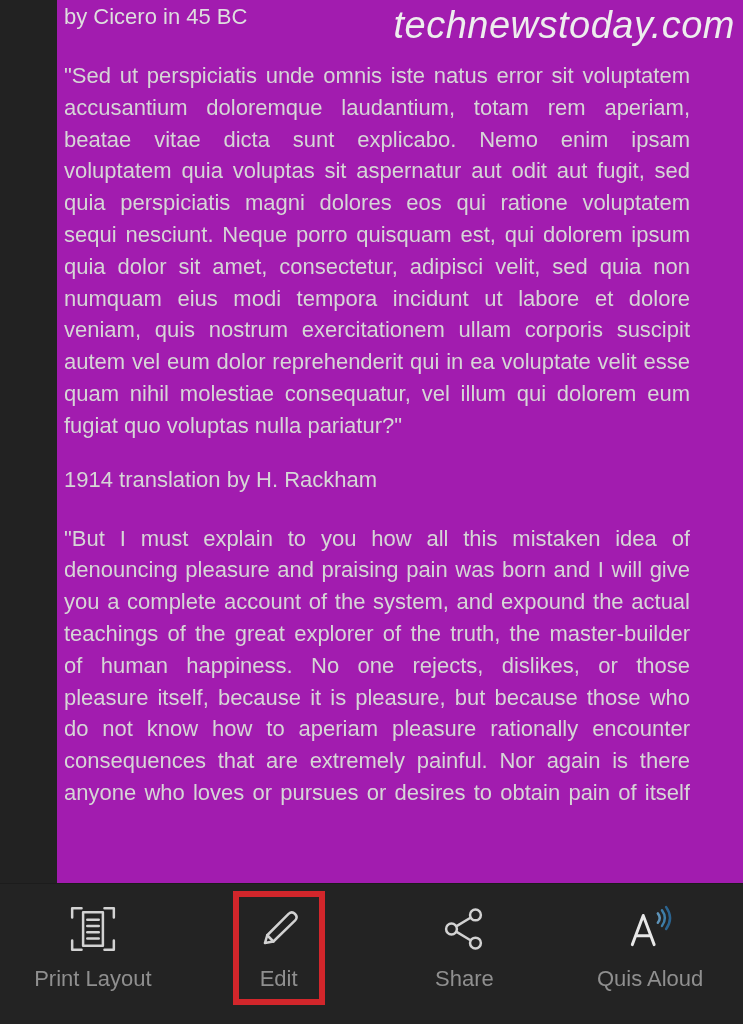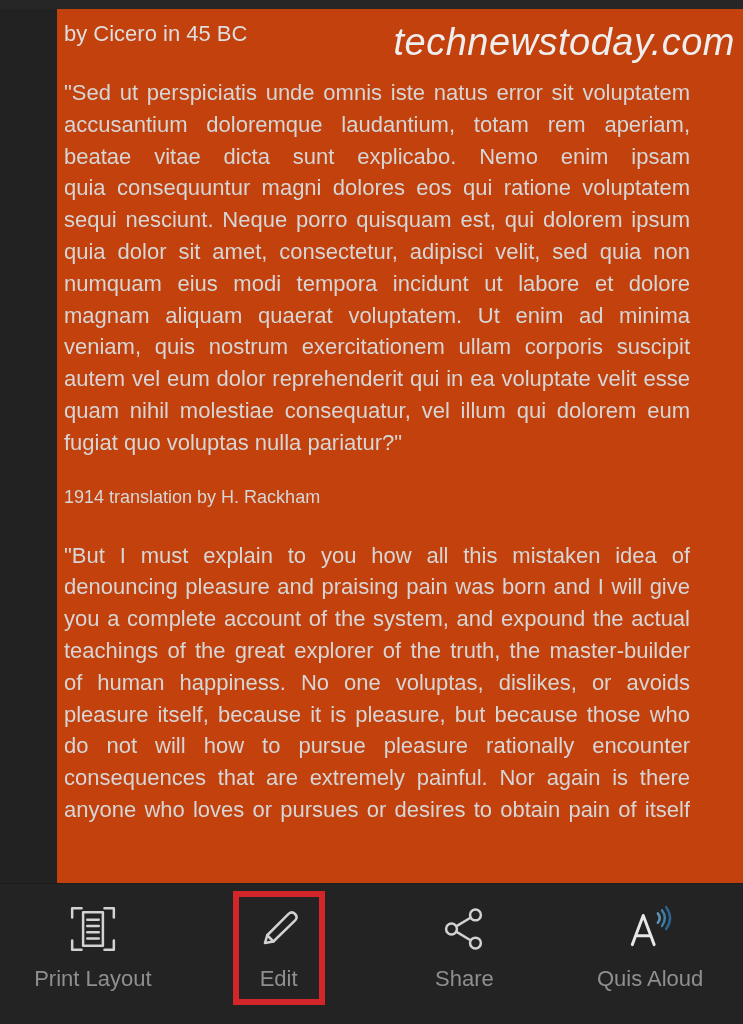--- a/index.html
+++ b/index.html
@@ -5,22 +5,22 @@
   html,body{margin:0;padding:0;}
   body{
     width:743px;height:1024px;position:relative;overflow:hidden;
     background:#262626;
     font-family:"Liberation Sans",sans-serif;
     -webkit-font-smoothing:antialiased;
   }
   
   .doc-area{
     position:absolute;left:0;top:0;right:0;bottom:140px;
-    background:#c2410c;overflow:hidden;
-    padding:8px 53px 0 64px;box-sizing:border-box;margin-top:9px;
+    background:#a21caf;overflow:hidden;
+    padding:0 53px 0 64px;box-sizing:border-box;
   }
   .left-gutter{
     position:absolute;left:0;top:0;bottom:0;width:57px;
     background:#222222;
   }
   .doc-header{position:relative;height:32px;margin-top:2px;}
   .byline{
     font-size:22px;line-height:30px;color:#dedede;
     position:relative;z-index:2;
   }
@@ -34,21 +34,21 @@
   .para-2{margin-top:28px;}
   .line{
     font-size:22px;line-height:31.8px;height:31.8px;
     color:#d6d6d6;
     text-align:justify;text-align-last:justify;
     text-justify:inter-word;
     overflow:hidden;white-space:nowrap;
   }
   .last-left .line:last-child{text-align-last:left;}
   .translation{
-    margin-top:23px;font-size:18px;line-height:30px;color:#d6d6d6;
+    margin-top:23px;font-size:22px;line-height:30px;color:#d6d6d6;
   }
   
   .toolbar{
     position:absolute;left:0;right:0;bottom:0;height:140px;
     background:#232323;border-top:1px solid #1c1c1c;
     display:flex;align-items:stretch;
   }
   .tb-item{
     flex:1;position:relative;display:flex;flex-direction:column;
     align-items:center;padding-top:20px;box-sizing:border-box;
@@ -82,41 +82,41 @@
 
   <div class="doc-header">
     <div class="byline">by Cicero in 45 BC</div>
     <div class="watermark">technewstoday.com</div>
   </div>
 
   <div class="para para-1 last-left">
       <div class="line">"Sed ut perspiciatis unde omnis iste natus error sit voluptatem</div>
       <div class="line">accusantium doloremque laudantium, totam rem aperiam,</div>
       <div class="line">beatae vitae dicta sunt explicabo. Nemo enim ipsam</div>
-      <div class="line">quia consequuntur magni dolores eos qui ratione voluptatem</div>
+      <div class="line">voluptatem quia voluptas sit aspernatur aut odit aut fugit, sed</div>
+      <div class="line">quia perspiciatis magni dolores eos qui ratione voluptatem</div>
       <div class="line">sequi nesciunt. Neque porro quisquam est, qui dolorem ipsum</div>
       <div class="line">quia dolor sit amet, consectetur, adipisci velit, sed quia non</div>
       <div class="line">numquam eius modi tempora incidunt ut labore et dolore</div>
-      <div class="line">magnam aliquam quaerat voluptatem. Ut enim ad minima</div>
       <div class="line">veniam, quis nostrum exercitationem ullam corporis suscipit</div>
       <div class="line">autem vel eum dolor reprehenderit qui in ea voluptate velit esse</div>
       <div class="line">quam nihil molestiae consequatur, vel illum qui dolorem eum</div>
       <div class="line">fugiat quo voluptas nulla pariatur?"</div>
     </div>
 
   <div class="translation">1914 translation by H. Rackham</div>
 
   <div class="para para-2">
       <div class="line">"But I must explain to you how all this mistaken idea of</div>
       <div class="line">denouncing pleasure and praising pain was born and I will give</div>
       <div class="line">you a complete account of the system, and expound the actual</div>
       <div class="line">teachings of the great explorer of the truth, the master-builder</div>
-      <div class="line">of human happiness. No one voluptas, dislikes, or avoids</div>
+      <div class="line">of human happiness. No one rejects, dislikes, or those</div>
       <div class="line">pleasure itself, because it is pleasure, but because those who</div>
-      <div class="line">do not will how to pursue pleasure rationally encounter</div>
+      <div class="line">do not know how to aperiam pleasure rationally encounter</div>
       <div class="line">consequences that are extremely painful. Nor again is there</div>
       <div class="line">anyone who loves or pursues or desires to obtain pain of itself</div>
     </div>
 </div>
 
 <div class="toolbar">
 
   <div class="tb-item">
     <svg class="tb-icon" viewBox="0 0 48 48">
       <path d="M4 13 V4 H13"></path>

